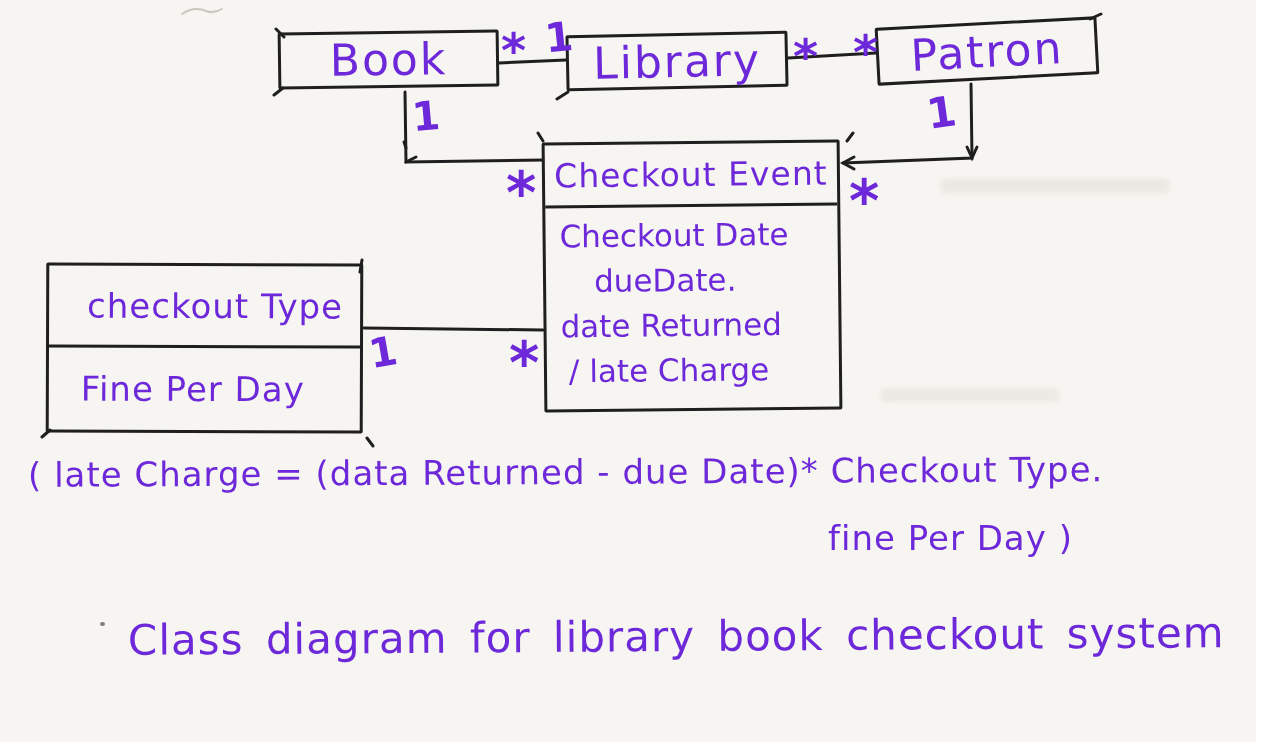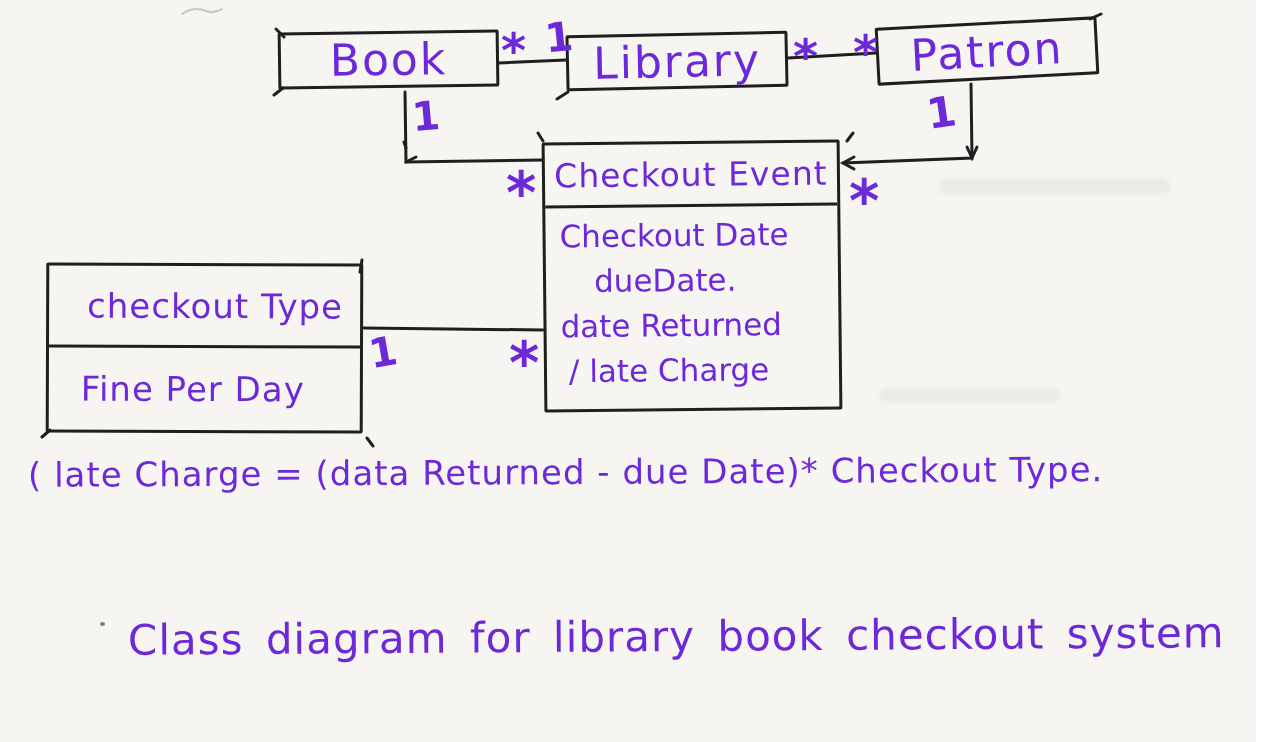--- a/index.html
+++ b/index.html
@@ -103,16 +103,17 @@
   <div class="mult" style="left:793px;top:32px;font-size:48px;">*</div>
   <div class="mult" style="left:853px;top:28px;font-size:48px;">*</div>
   <div class="mult" style="left:412px;top:96px;font-size:40px;transform:rotate(-5deg);">1</div>
   <div class="mult" style="left:927px;top:92px;font-size:42px;transform:rotate(-8deg);">1</div>
   <div class="mult" style="left:506px;top:164px;font-size:58px;">*</div>
   <div class="mult" style="left:849px;top:172px;font-size:58px;">*</div>
   <div class="mult" style="left:369px;top:332px;font-size:40px;transform:rotate(-10deg);">1</div>
   <div class="mult" style="left:509px;top:334px;font-size:58px;">*</div>
 
   <div class="formula" style="left:28px;top:452px;transform:rotate(-0.3deg);">( late Charge = (data Returned - due Date)* Checkout Type.</div>
+  <div class="formula" style="left:828px;top:518px;">fine Per Day )</div>
 
   <div class="caption" style="left:128px;top:612px;transform:rotate(-0.4deg);">Class diagram for library book checkout system</div>
 
 </div>
 
 </body></html>

